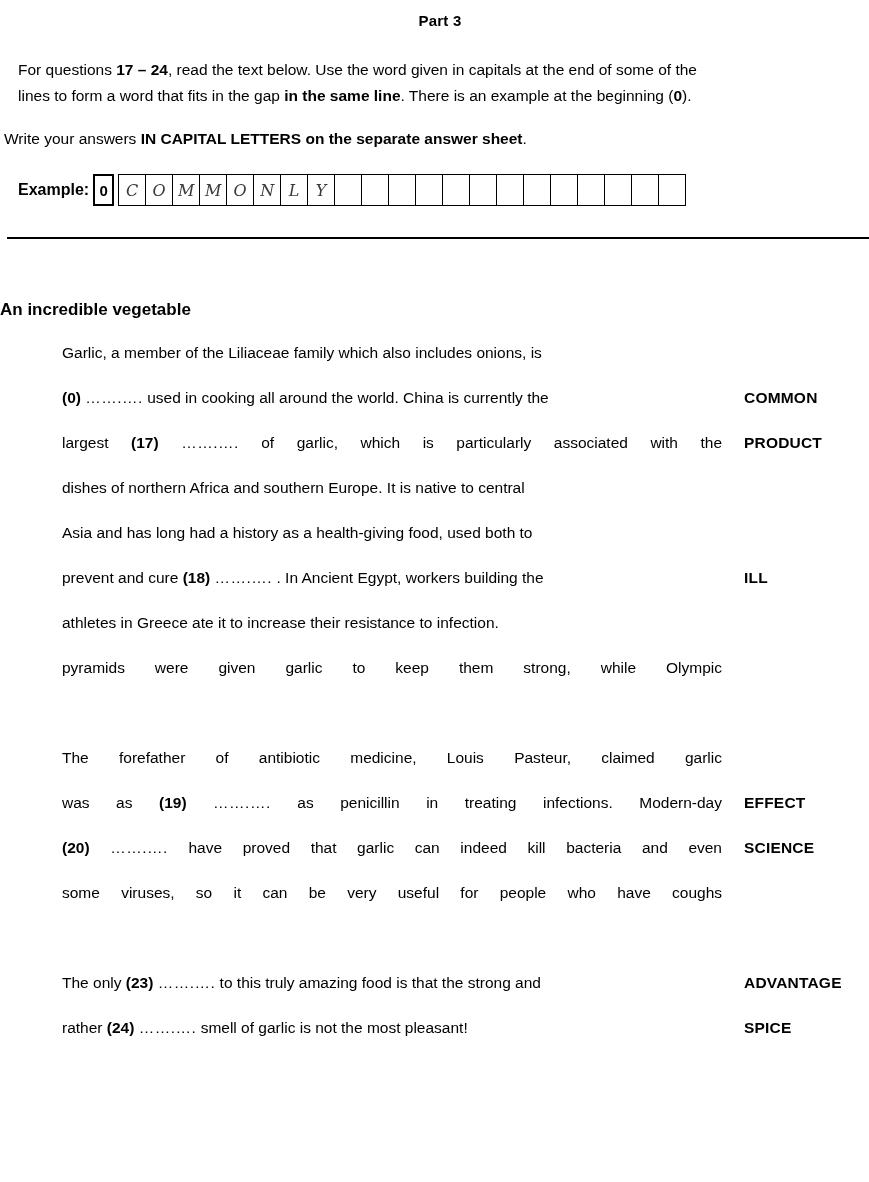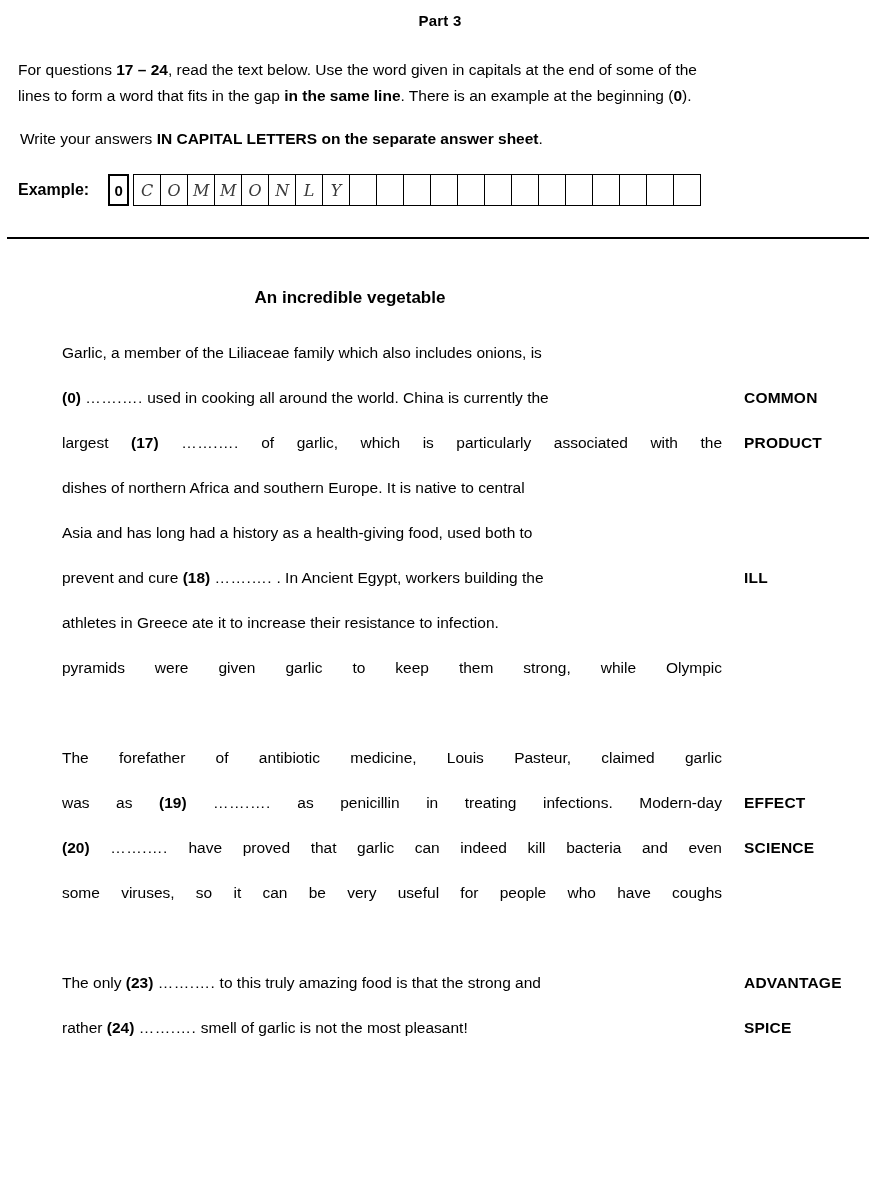--- a/index.html
+++ b/index.html
@@ -43,40 +43,40 @@
     top: 57px;
     width: 880px;
     font-size: 15.5px;
     line-height: 26px;
   }
   .instructions .l2 { display: block; }
   .instructions b { font-weight: bold; }
 
   .write-answers {
     position: absolute;
-    left: 20px;
+    left: 4px;
     top: 127px;
     font-size: 15.5px;
     line-height: 24px;
   }
   .write-answers b { font-weight: bold; }
 
   
   .example-row {
     position: absolute;
     left: 18px;
     top: 172px;
     height: 36px;
     display: flex;
     align-items: center;
   }
   .example-label {
     font-size: 16px;
     font-weight: bold;
-    margin-right: 19px;
+    margin-right: 4px;
     line-height: 36px;
   }
   .zero-box {
     width: 21px;
     height: 32px;
     border: 2px solid #000;
     box-sizing: border-box;
     display: flex;
     align-items: center;
     justify-content: center;
@@ -110,23 +110,23 @@
     top: 237px;
     width: 862px;
     height: 0;
     border-top: 2px solid #000;
   }
 
   
   .text-title {
     position: absolute;
     left: 0;
-    top: 288px;
+    top: 300px;
     width: 700px;
-    text-align: center;
+    text-align: left;
     font-size: 17px;
     font-weight: bold;
   }
 
   
   .body-lines {
     position: absolute;
     left: 18px;
     top: 343px;
     width: 840px;

